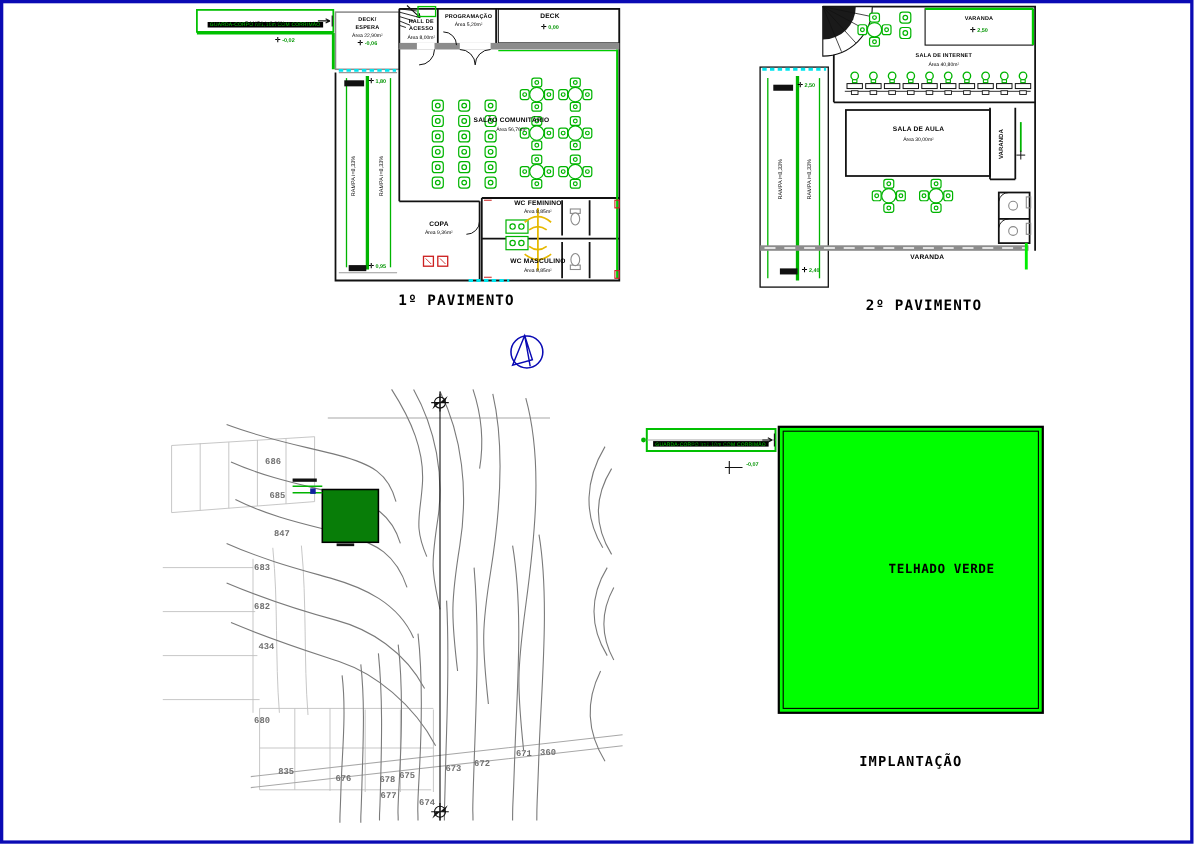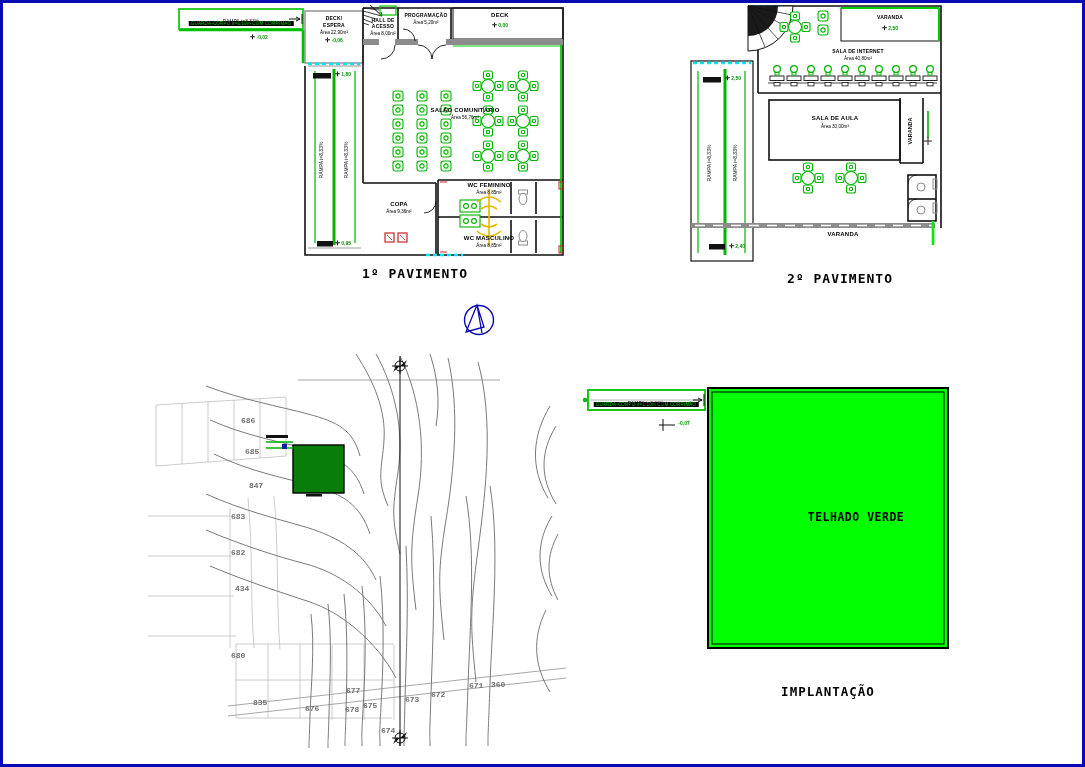--- a/index.html
+++ b/index.html
@@ -407,21 +407,21 @@
 
     <span class="clabel" style="left:93px;top:68px;">686</span>
     <span class="clabel" style="left:97px;top:99px;">685</span>
     <span class="clabel" style="left:101px;top:133px;">847</span>
     <span class="clabel" style="left:83px;top:164px;">683</span>
     <span class="clabel" style="left:83px;top:200px;">682</span>
     <span class="clabel" style="left:87px;top:236px;">434</span>
     <span class="clabel" style="left:83px;top:303px;">680</span>
     <span class="clabel" style="left:105px;top:350px;">835</span>
     <span class="clabel" style="left:157px;top:356px;">676</span>
-    <span class="clabel" style="left:177px;top:338px;padding-left:21px;">677</span>
+    <span class="clabel" style="left:177px;top:371px;padding-left:21px;">677</span>
     <span class="clabel" style="left:197px;top:357px;">678</span>
     <span class="clabel" style="left:215px;top:353px;">675</span>
     <span class="clabel" style="left:233px;top:351px;margin-top:27px;">674</span>
     <span class="clabel" style="left:257px;top:347px;">673</span>
     <span class="clabel" style="left:283px;top:342px;">672</span>
     <span class="clabel" style="left:321px;top:333px;">671</span>
     <span class="clabel" style="left:343px;top:332px;">360</span>
   </section>
 
   <section class="panel" style="left:578px;top:380px;width:380px;height:295px;">

